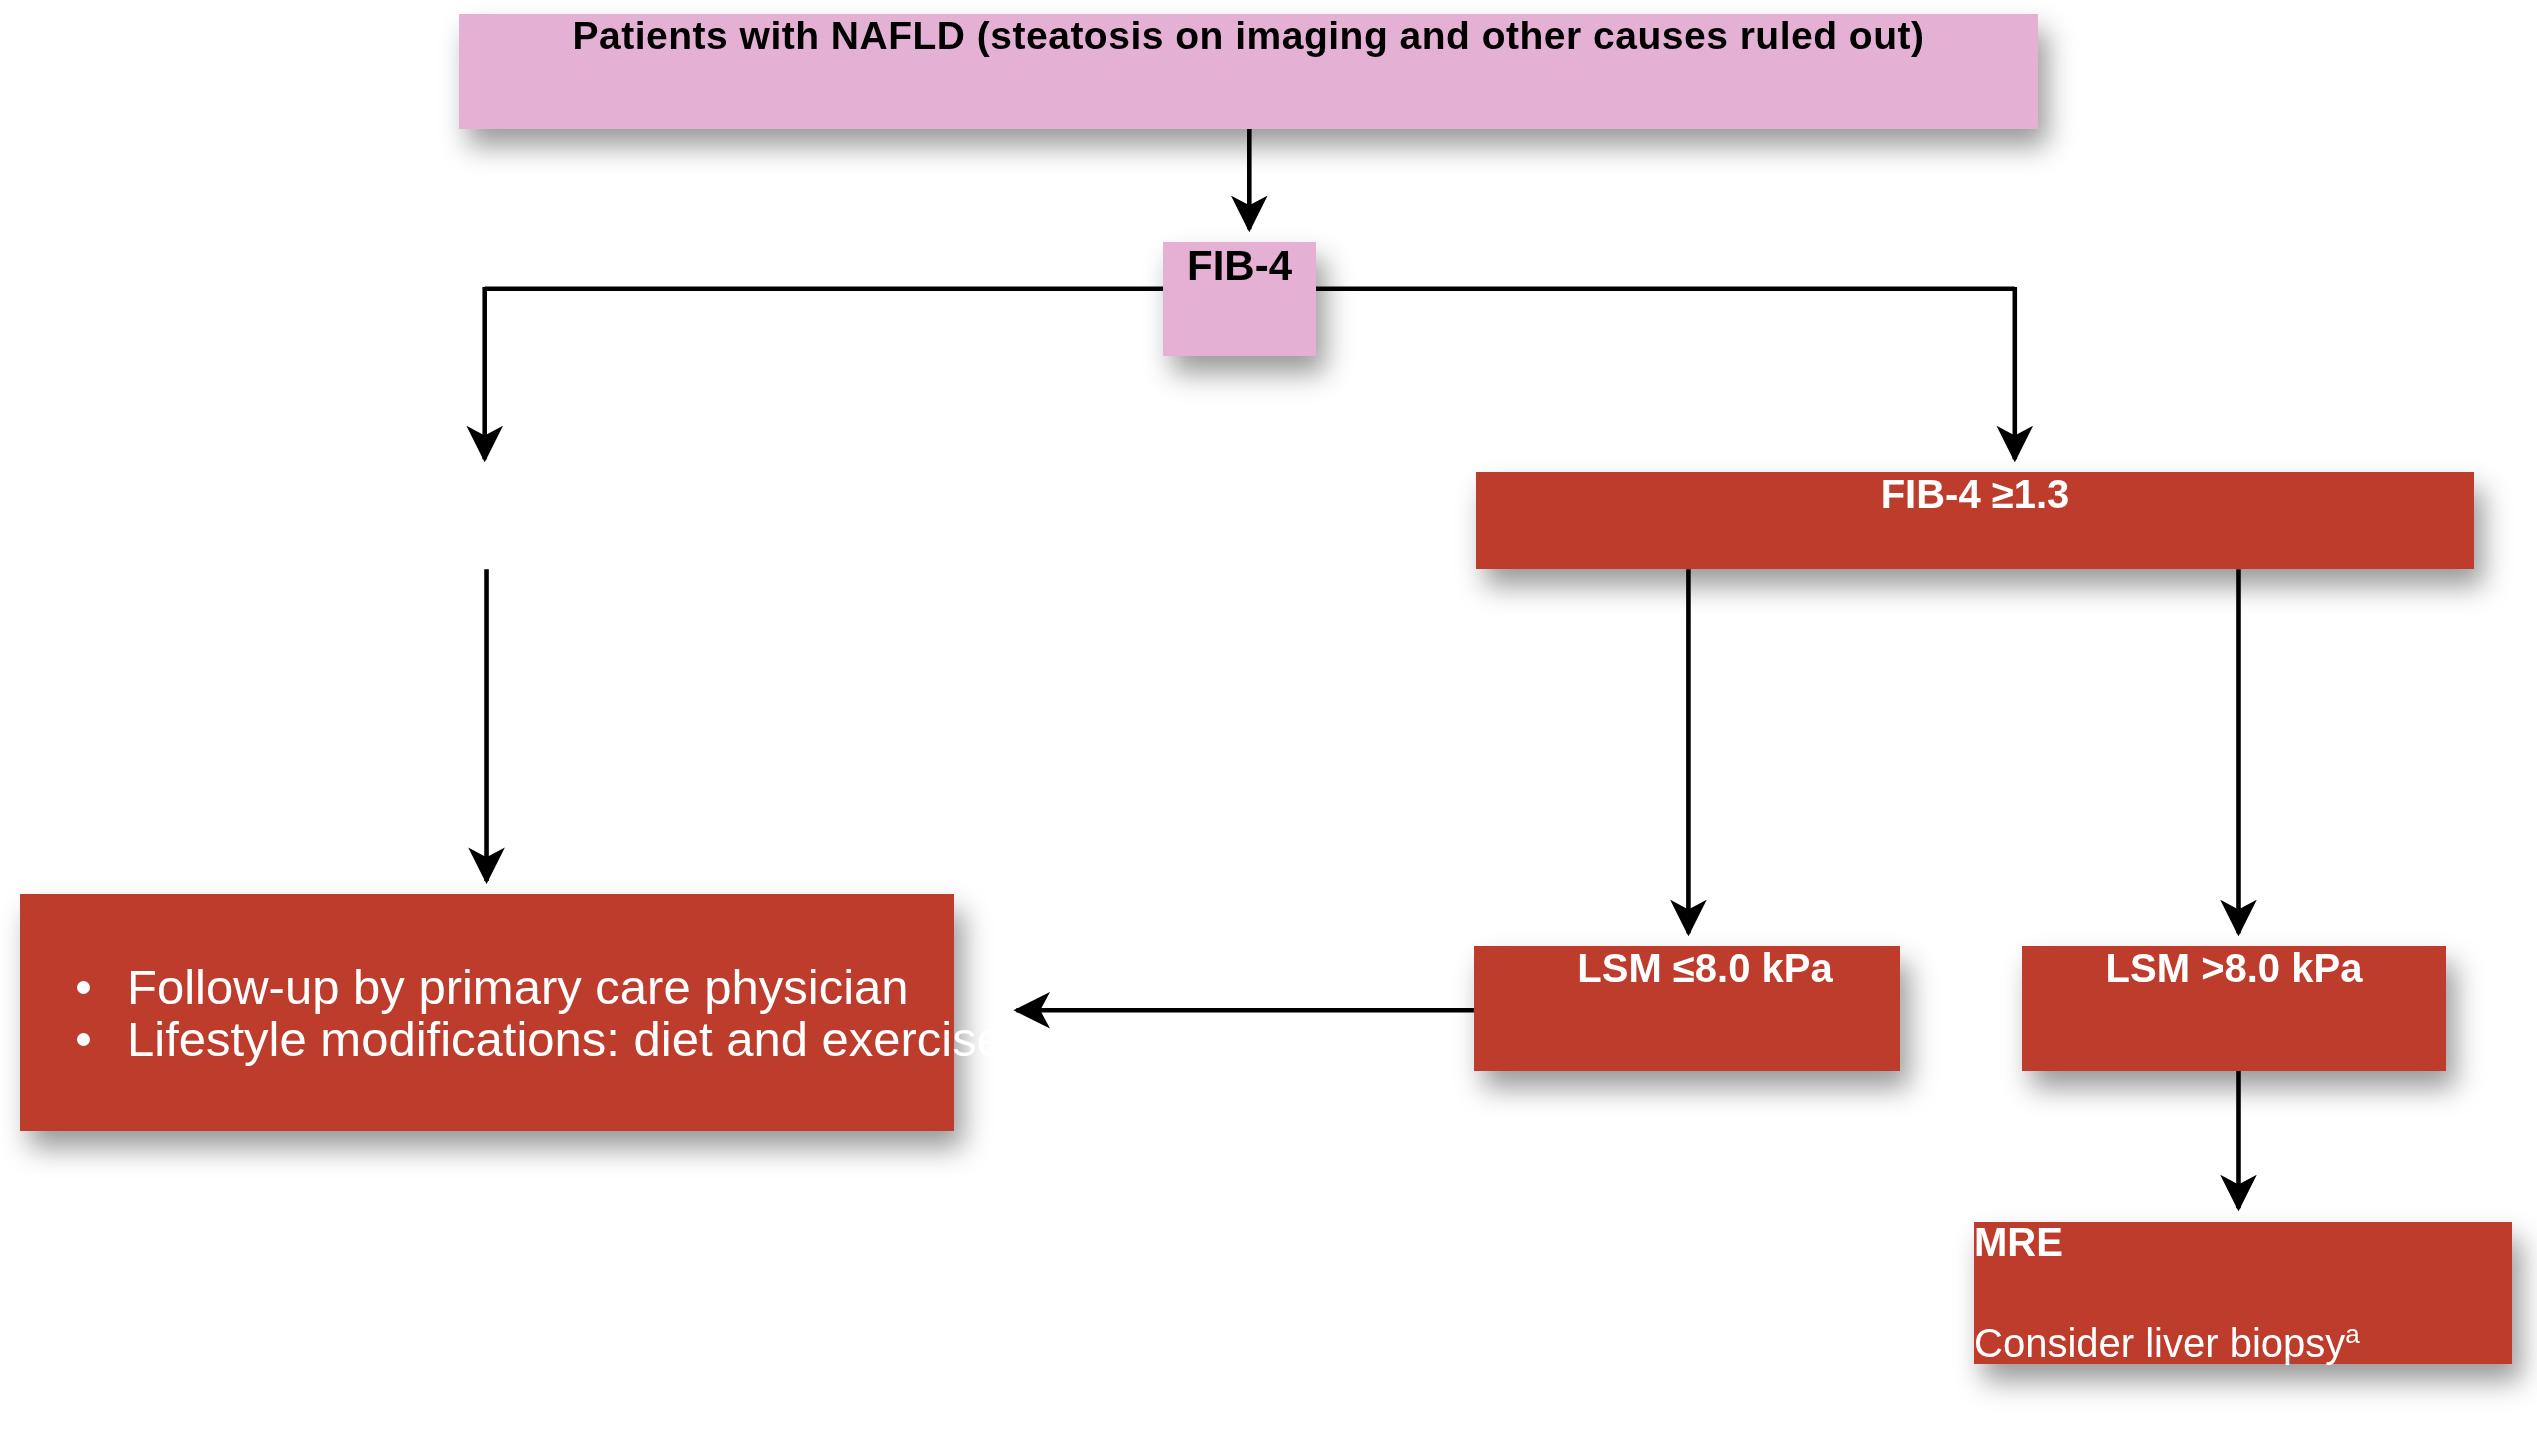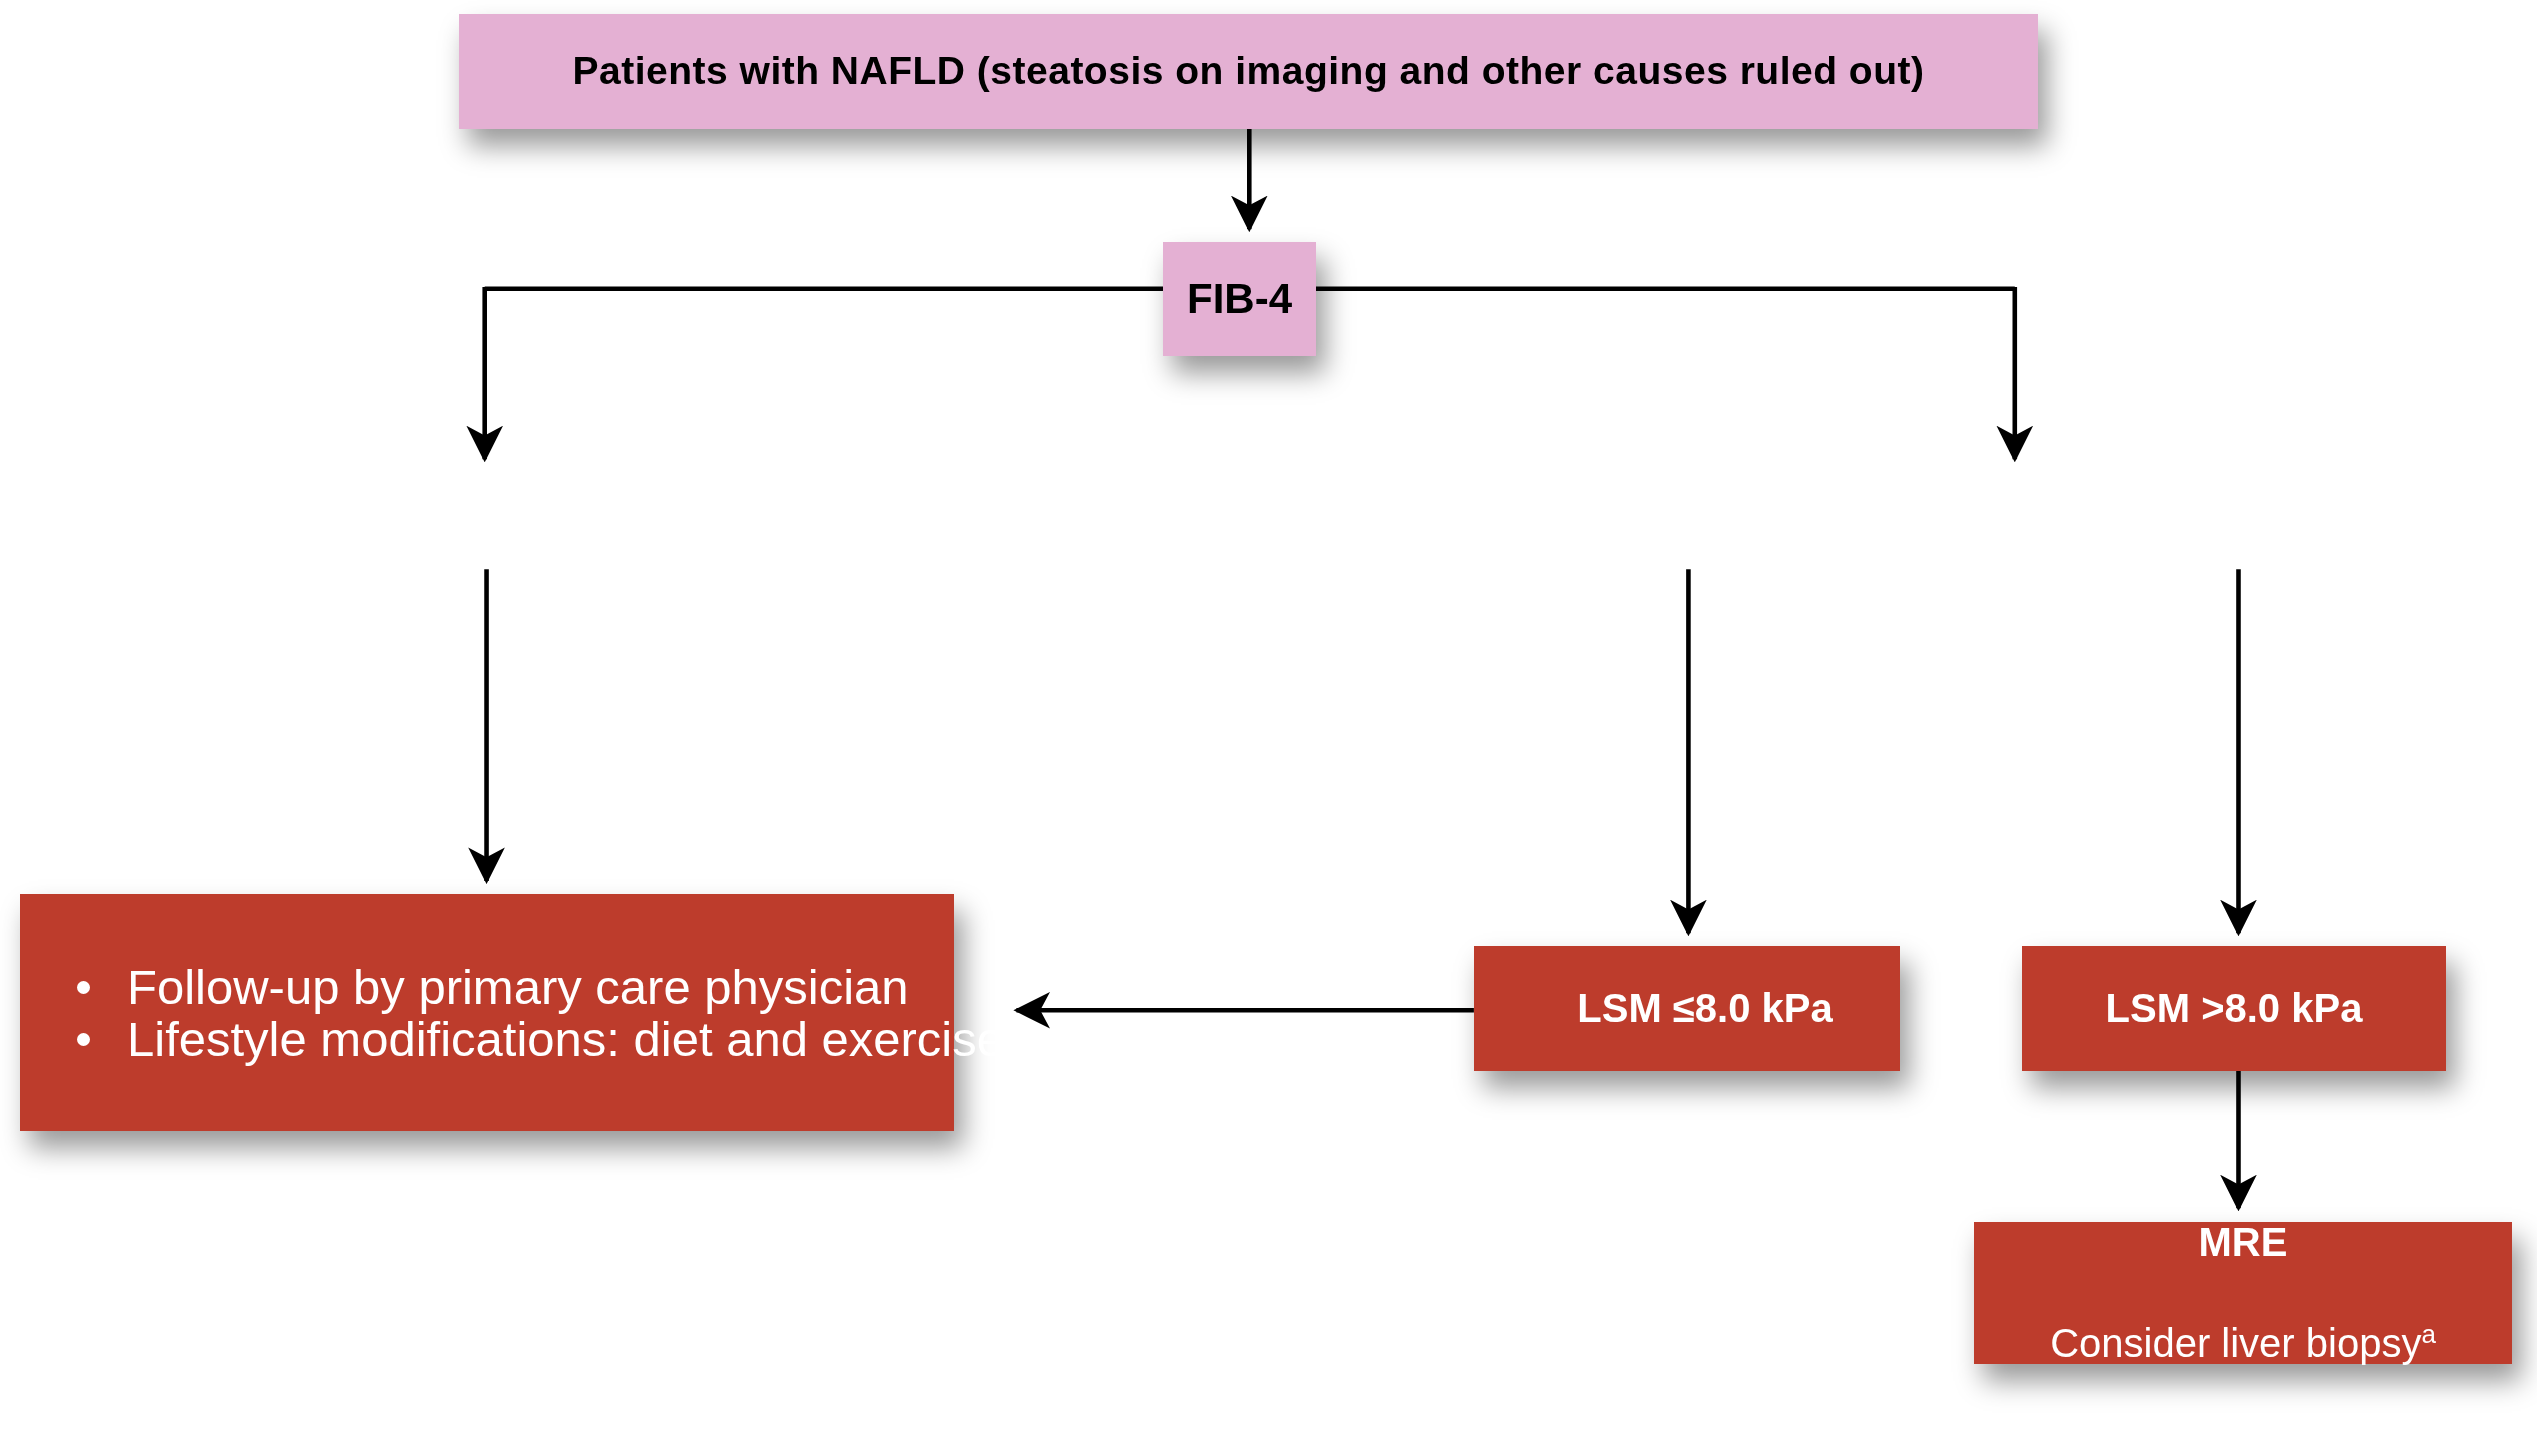--- a/index.html
+++ b/index.html
@@ -18,21 +18,21 @@
   .connectors {
     position: absolute;
     left: 0;
     top: 0;
     z-index: 1;
   }
   .node {
     position: absolute;
     z-index: 2;
     display: flex;
-    align-items: center;
+    align-items: flex-start;
     justify-content: center;
     box-sizing: border-box;
     box-shadow: 9.2px 16.5px 26px rgba(0, 0, 0, 0.40);
     text-align: center;
   }
   .pink {
     background: var(--pink, #e4b0d3);
     color: #000000;
     font-weight: 700;
   }
@@ -130,20 +130,23 @@
 
   <div class="node pink node-top">
     <span>Patients with NAFLD (steatosis on imaging and other causes ruled out)</span>
   </div>
 
   <div class="node pink node-fib4">
     <span>FIB-4</span>
   </div>
 
 
+  <div class="node red node-fib4-high">
+    <span>FIB-4 ≥1.3</span>
+  </div>
 
   <div class="node red node-management">
     <div class="bullet-row">
       <span class="bullet-dot"></span>
       <span>Follow-up by primary care physician</span>
     </div>
     <div class="bullet-row">
       <span class="bullet-dot"></span>
       <span>Lifestyle modifications: diet and exercise</span>
     </div>

